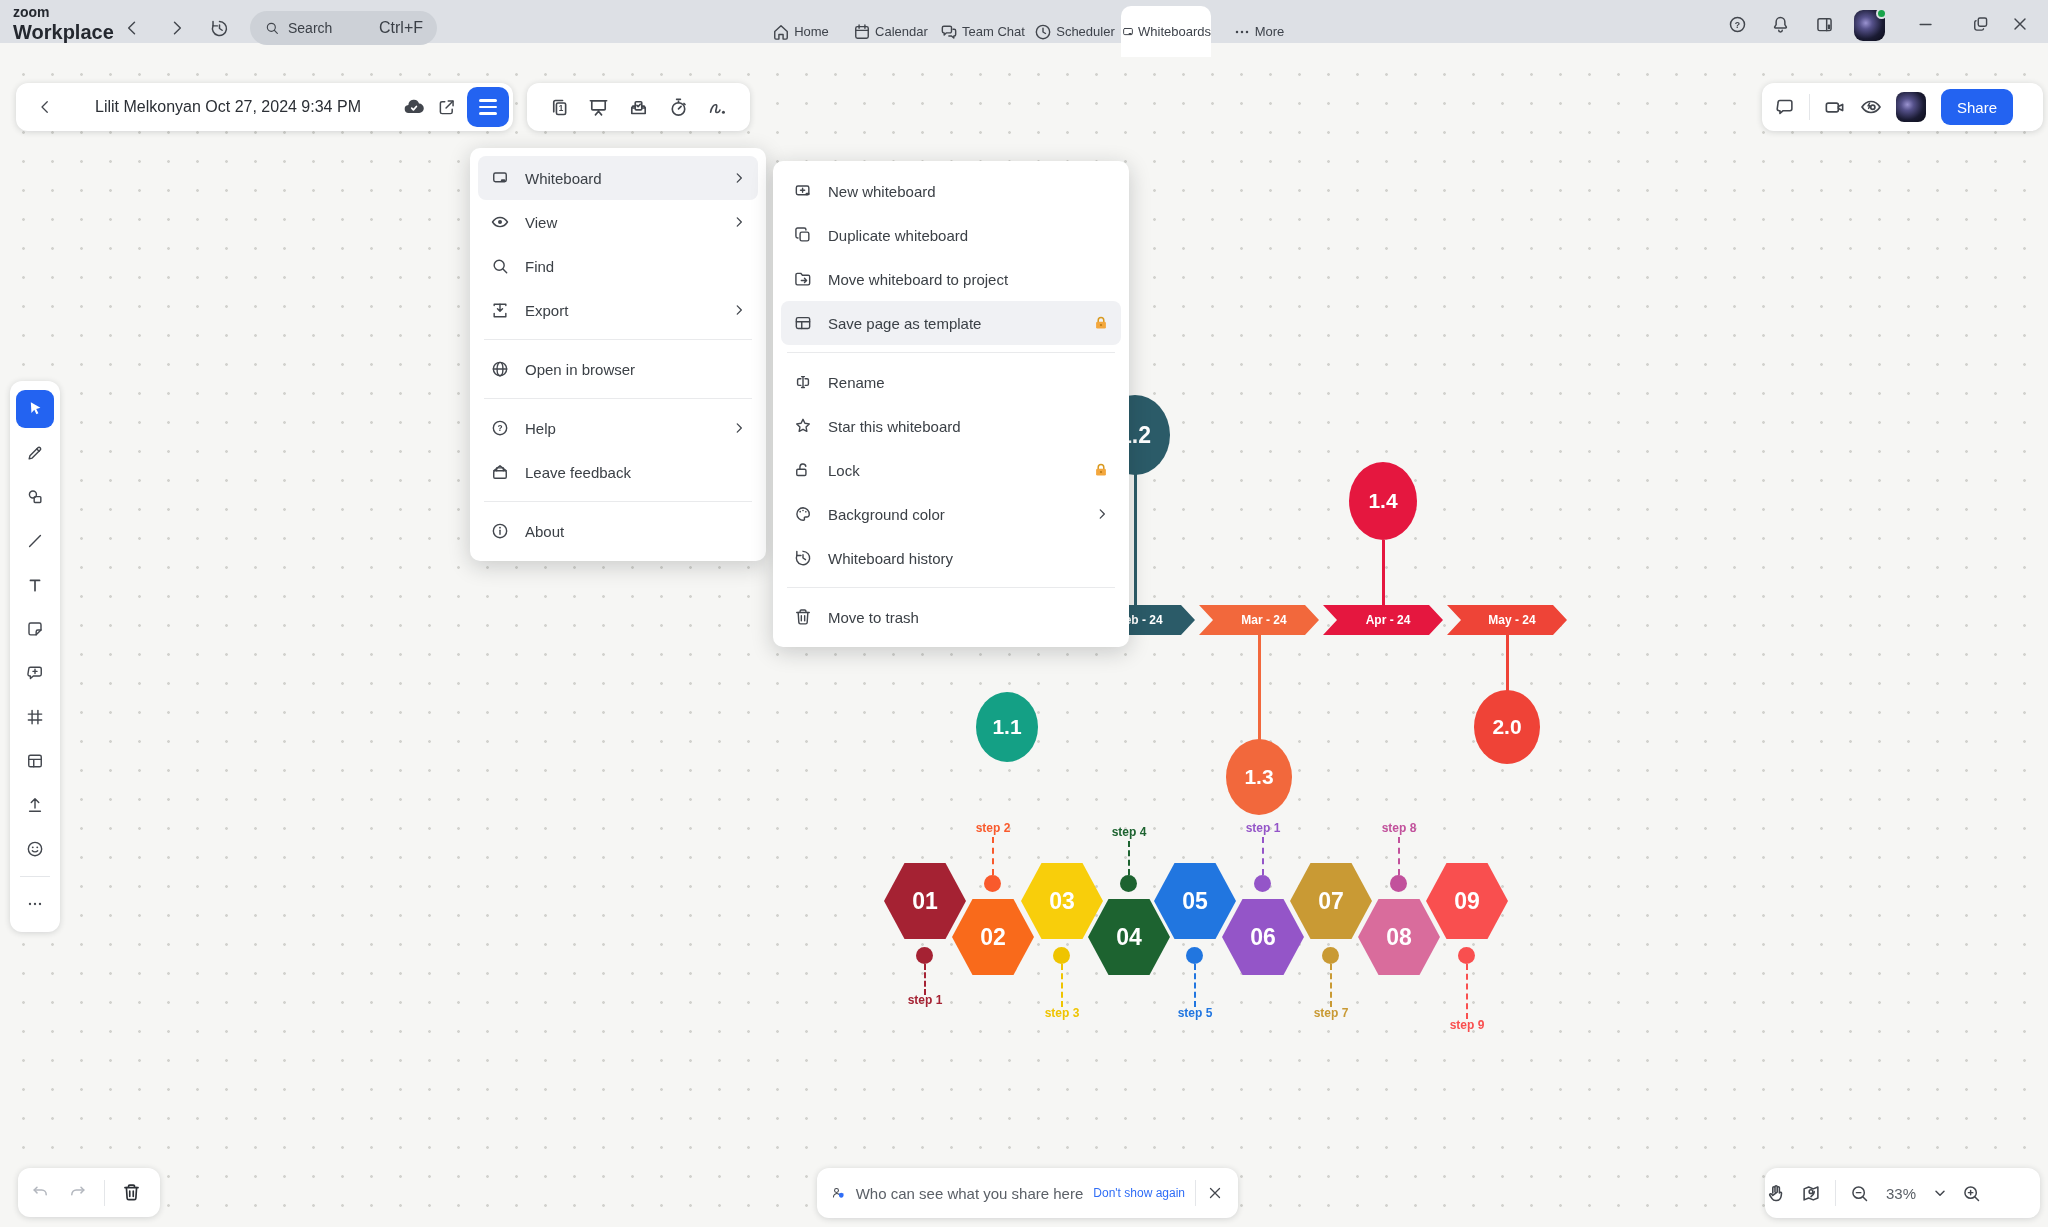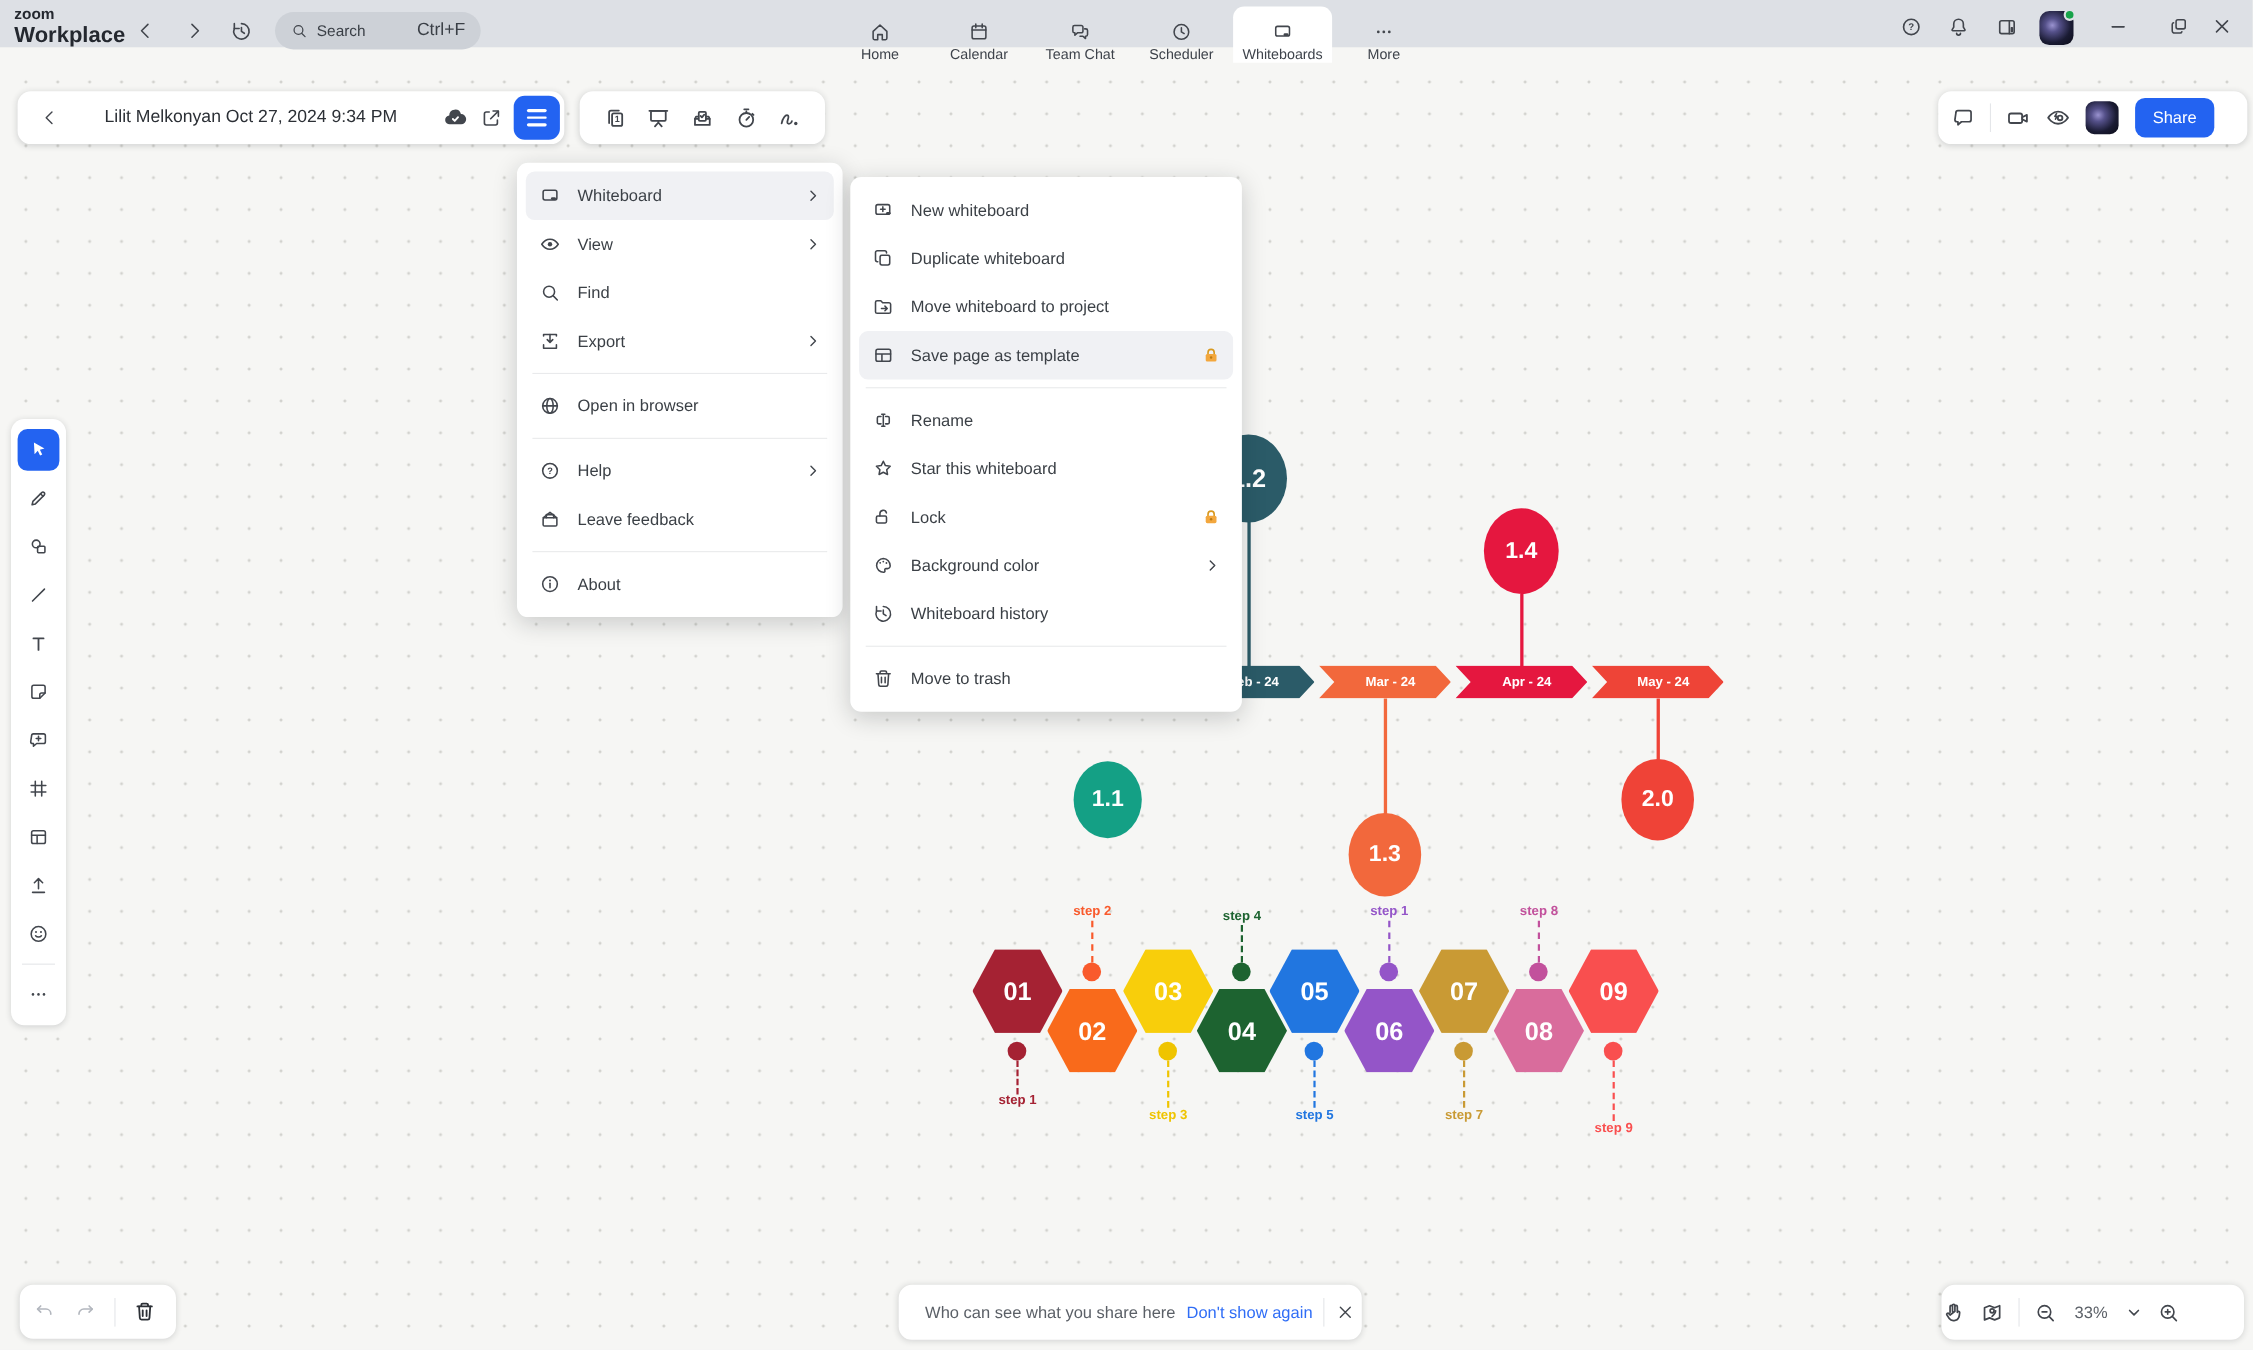--- a/index.html
+++ b/index.html
@@ -12,21 +12,21 @@
   
   #topbar{position:absolute;top:0;left:0;width:2048px;height:43px;background:#dde0e5;z-index:70;}
   #logo{position:absolute;left:13px;top:5px;color:#24282f;line-height:1;}
   #logo .l1{font-size:14px;font-weight:bold;}
   #logo .l2{font-size:20px;font-weight:bold;margin-top:3px;}
   .nav-ic{position:absolute;top:18px;}
   #searchpill{position:absolute;left:250px;top:11px;width:187px;height:34px;background:#cdd1d7;border-radius:17px;display:flex;align-items:center;padding:0 14px;gap:8px;}
   #searchpill input{border:none;outline:none;background:transparent;font-size:14px;color:#3a3f46;width:72px;font-family:inherit;}
   #searchpill input::placeholder{color:#3a3f46;opacity:1;}
   #searchpill .short{font-size:16px;color:#3a3f46;margin-left:auto;}
-  .tab{position:absolute;top:6px;width:90px;height:51px;display:flex;flex-direction:column;align-items:center;justify-content:flex-end;gap:3px;color:#3e434b;font-size:13px;}
+  .tab{position:absolute;top:6px;width:90px;height:51px;display:flex;align-items:center;justify-content:center;gap:3px;color:#3e434b;font-size:13px;}
   .tab.active{background:#fff;border-radius:10px 10px 0 0;}
   .winctl{position:absolute;top:12px;width:24px;height:24px;display:flex;align-items:center;justify-content:center;}
   .avatar{background:radial-gradient(ellipse at 38% 42%, #9a93d0 0%, #55518a 24%, #1a1b33 62%, #0a0b16 100%);}
   #tb-avatar{position:absolute;left:1854px;top:10px;width:31px;height:31px;border-radius:9px;}
   #tb-avatar .dot{position:absolute;right:-2px;top:-2px;width:11px;height:11px;border-radius:50%;border:2px solid #dde0e5;}
 
   
   #canvas{position:absolute;left:0;top:57px;width:2048px;height:1170px;
     background-image:radial-gradient(circle,#d2d2ce 1.3px,transparent 1.5px);
     background-size:29px 29px;background-position:9px 3px;}
@@ -88,21 +88,21 @@
   .sd5{left:1186px;top:890px;} .sv5{left:1194px;top:907px;height:43px;} .sl5{left:1195px;top:949px;}
   .sd6{left:1254px;top:818px;} .sv6{left:1262px;top:780px;height:38px;} .sl6{left:1263px;top:764px;}
   .sd7{left:1322px;top:890px;} .sv7{left:1330px;top:907px;height:43px;} .sl7{left:1331px;top:949px;}
   .sd8{left:1390px;top:818px;} .sv8{left:1398px;top:780px;height:38px;} .sl8{left:1399px;top:764px;}
   .sd9{left:1458px;top:890px;} .sv9{left:1466px;top:907px;height:55px;} .sl9{left:1467px;top:961px;}
 
   
   #undopill{left:18px;top:1168px;width:142px;height:49px;padding:0 12px;gap:16px;}
   #notepill{left:817px;top:1168px;width:421px;height:50px;padding:0 14px;gap:10px;}
   #notepill .msg{font-size:15px;color:#5b6067;white-space:nowrap;}
-  #notepill .lnk{font-size:15px;color:#2f6df6;white-space:nowrap;}
+  #notepill .lnk{font-size:12px;color:#2f6df6;white-space:nowrap;}
   #zoompill{left:1765px;top:1168px;width:275px;height:50px;padding:0 0;gap:13px;}
   #zoompill .zl{font-size:15px;color:#5b6067;min-width:36px;text-align:center;}
 </style>
 </head>
 <body style="--accent: #2363f1;">
 
 <div id="topbar">
   <div id="logo">
     <div class="l1">zoom</div>
     <div class="l2">Workplace</div>

